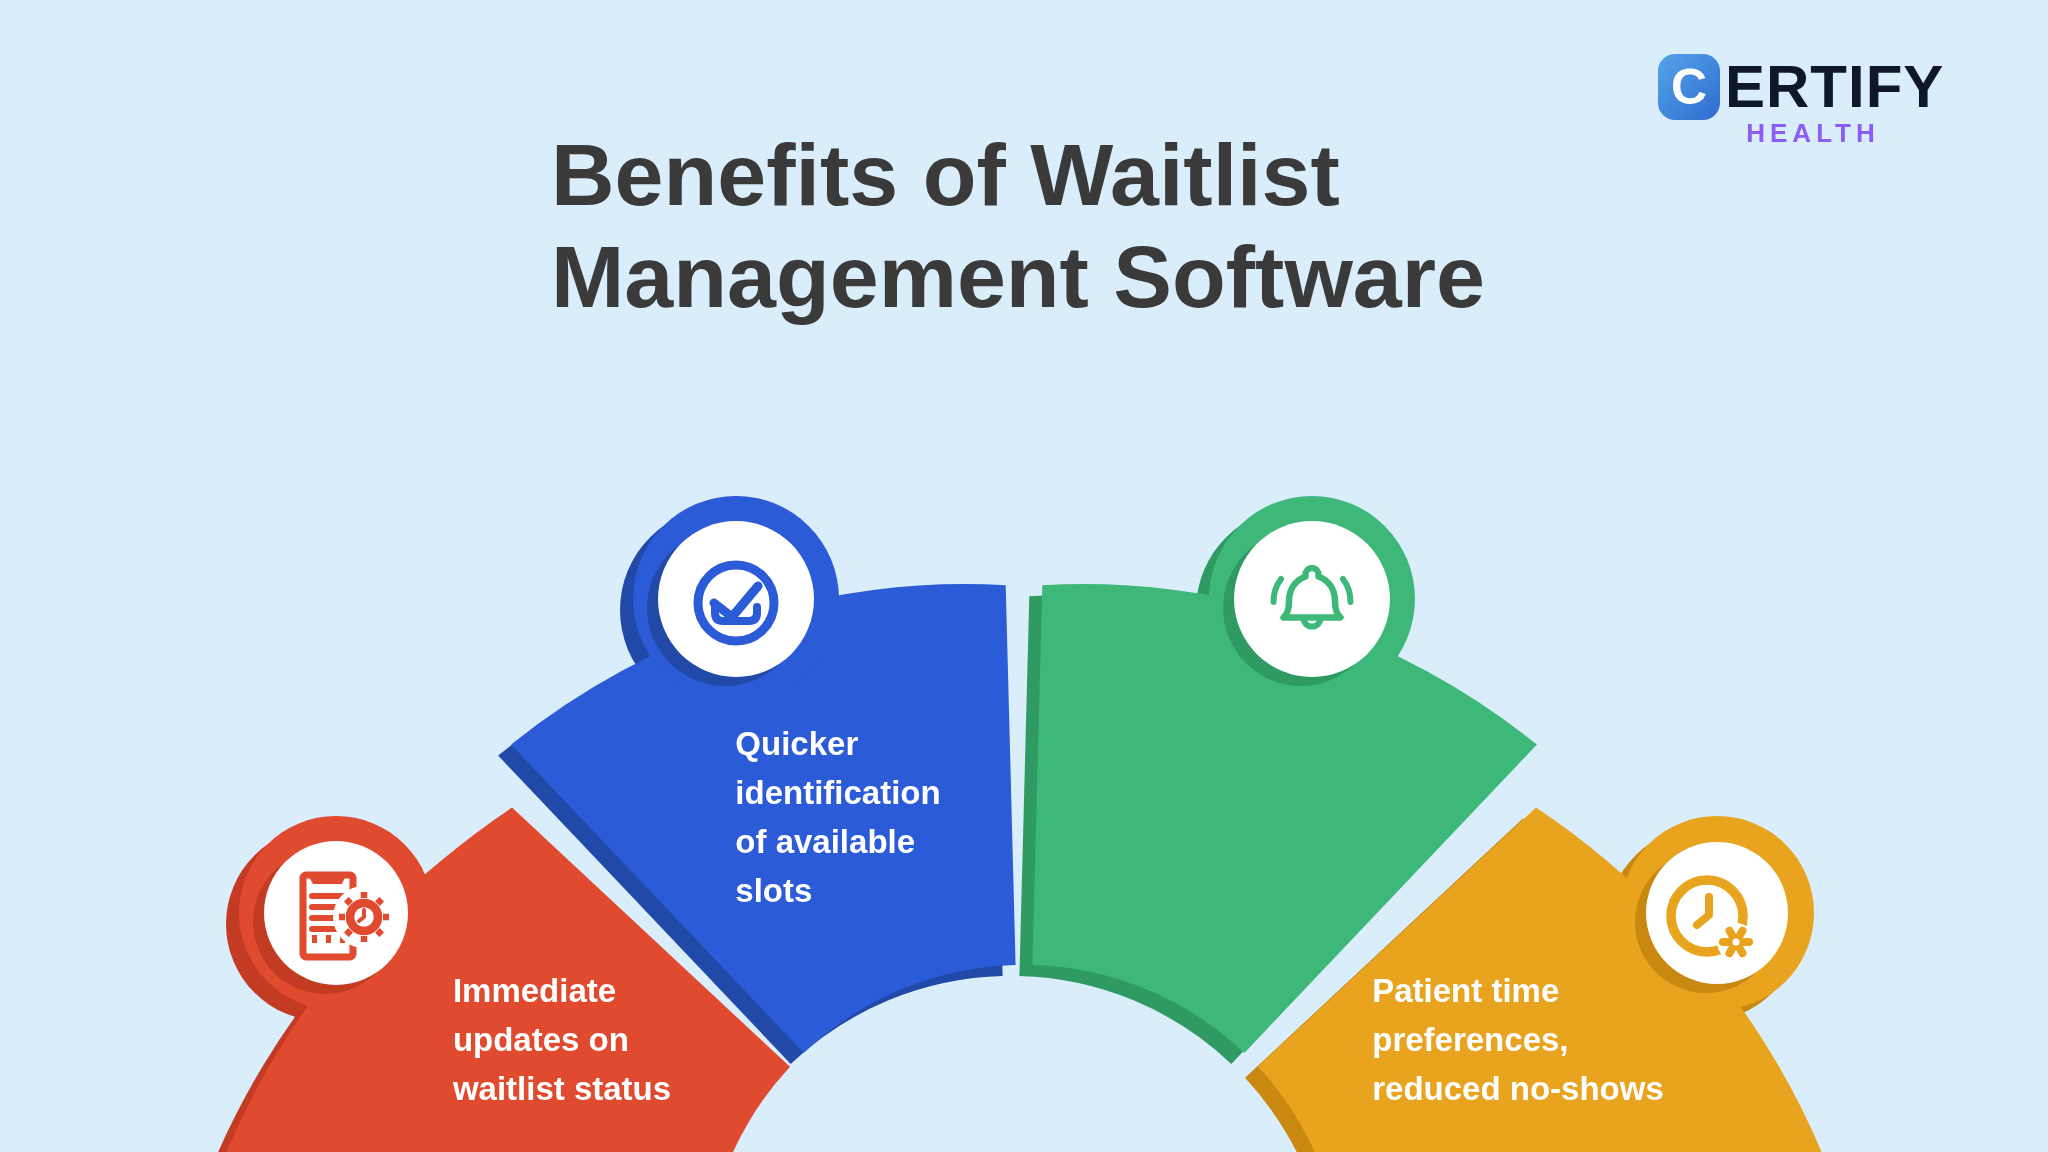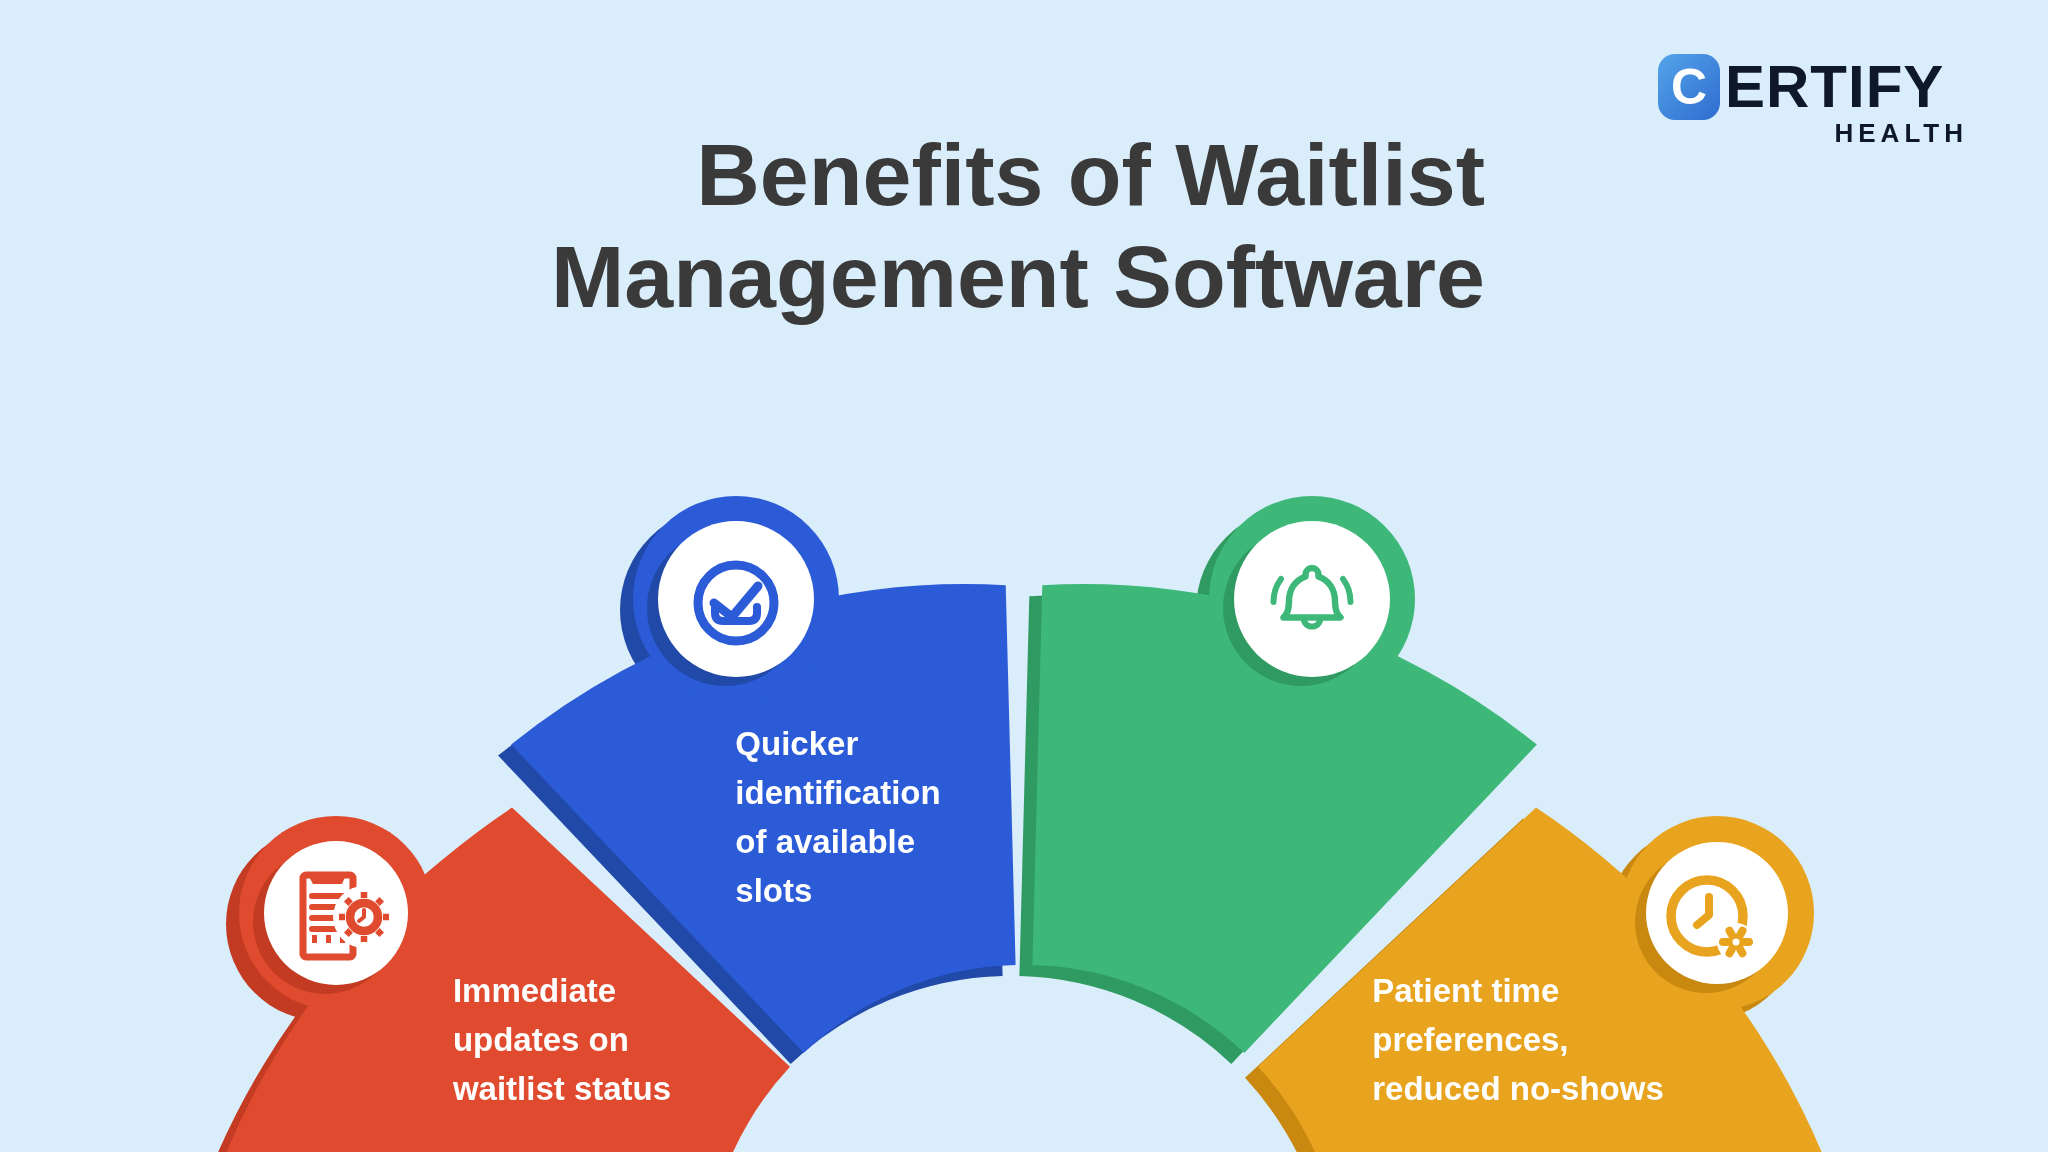--- a/index.html
+++ b/index.html
@@ -8,41 +8,41 @@
     width:2048px;height:1152px;
     overflow:hidden;
     background:#DAEDFB;
     font-family:"Liberation Sans", sans-serif;
   }
   .donut-svg{position:absolute;left:0;top:0;width:2048px;height:1152px;}
   .page-title{
     position:absolute;left:1018px;top:124px;
     transform:translateX(-50%);
     font-size:88px;font-weight:700;line-height:102px;
-    color:#3A3A3A;text-align:right;white-space:pre-line;
+    color:#3A3A3A;text-align:left;white-space:pre-line;
   }
   .seg-label{
     position:absolute;transform:translateX(-50%);
     color:#ffffff;font-weight:700;font-size:33px;line-height:49px;
     text-align:left;white-space:pre-line;
   }
   .seg-label.red{left:562px;top:966px;}
   .seg-label.blue{left:838px;top:719px;}
   .seg-label.green{left:1211px;top:716px;}
   .seg-label.yellow{left:1518px;top:966px;}
   .logo{position:absolute;left:1658px;top:54px;width:310px;}
   .logo-row{display:flex;align-items:center;gap:5px;}
   .logo-c{
     width:62px;height:66px;border-radius:17px;
     background:linear-gradient(135deg,#55A4EA,#2E6CCF);
     color:#fff;font-size:50px;font-weight:700;
     display:flex;align-items:center;justify-content:center;
   }
   .logo-rest{font-size:60px;font-weight:700;color:#0f172a;letter-spacing:1px;line-height:60px;}
-  .logo-sub{width:100%;text-align:right;font-size:26px;font-weight:700;color:#0f172a;letter-spacing:5px;margin-top:-2px;}
+  .logo-sub{width:100%;text-align:center;font-size:26px;font-weight:700;color:#8b5cf6;letter-spacing:5px;margin-top:-2px;}
 </style>
 </head>
 <body>
 
 <div class="stage" style="background: rgb(218, 237, 251);">
 
   <svg class="donut-svg" viewBox="0 0 2048 1152">
 
     <g transform="translate(-13,11)">
       <path d="M 790 1066.8 A 320 320 0 0 0 705.8 1318.4 L 168.7 1374.9 A 780 780 0 0 1 512 807.6 Z" fill="#C23B22"></path>

